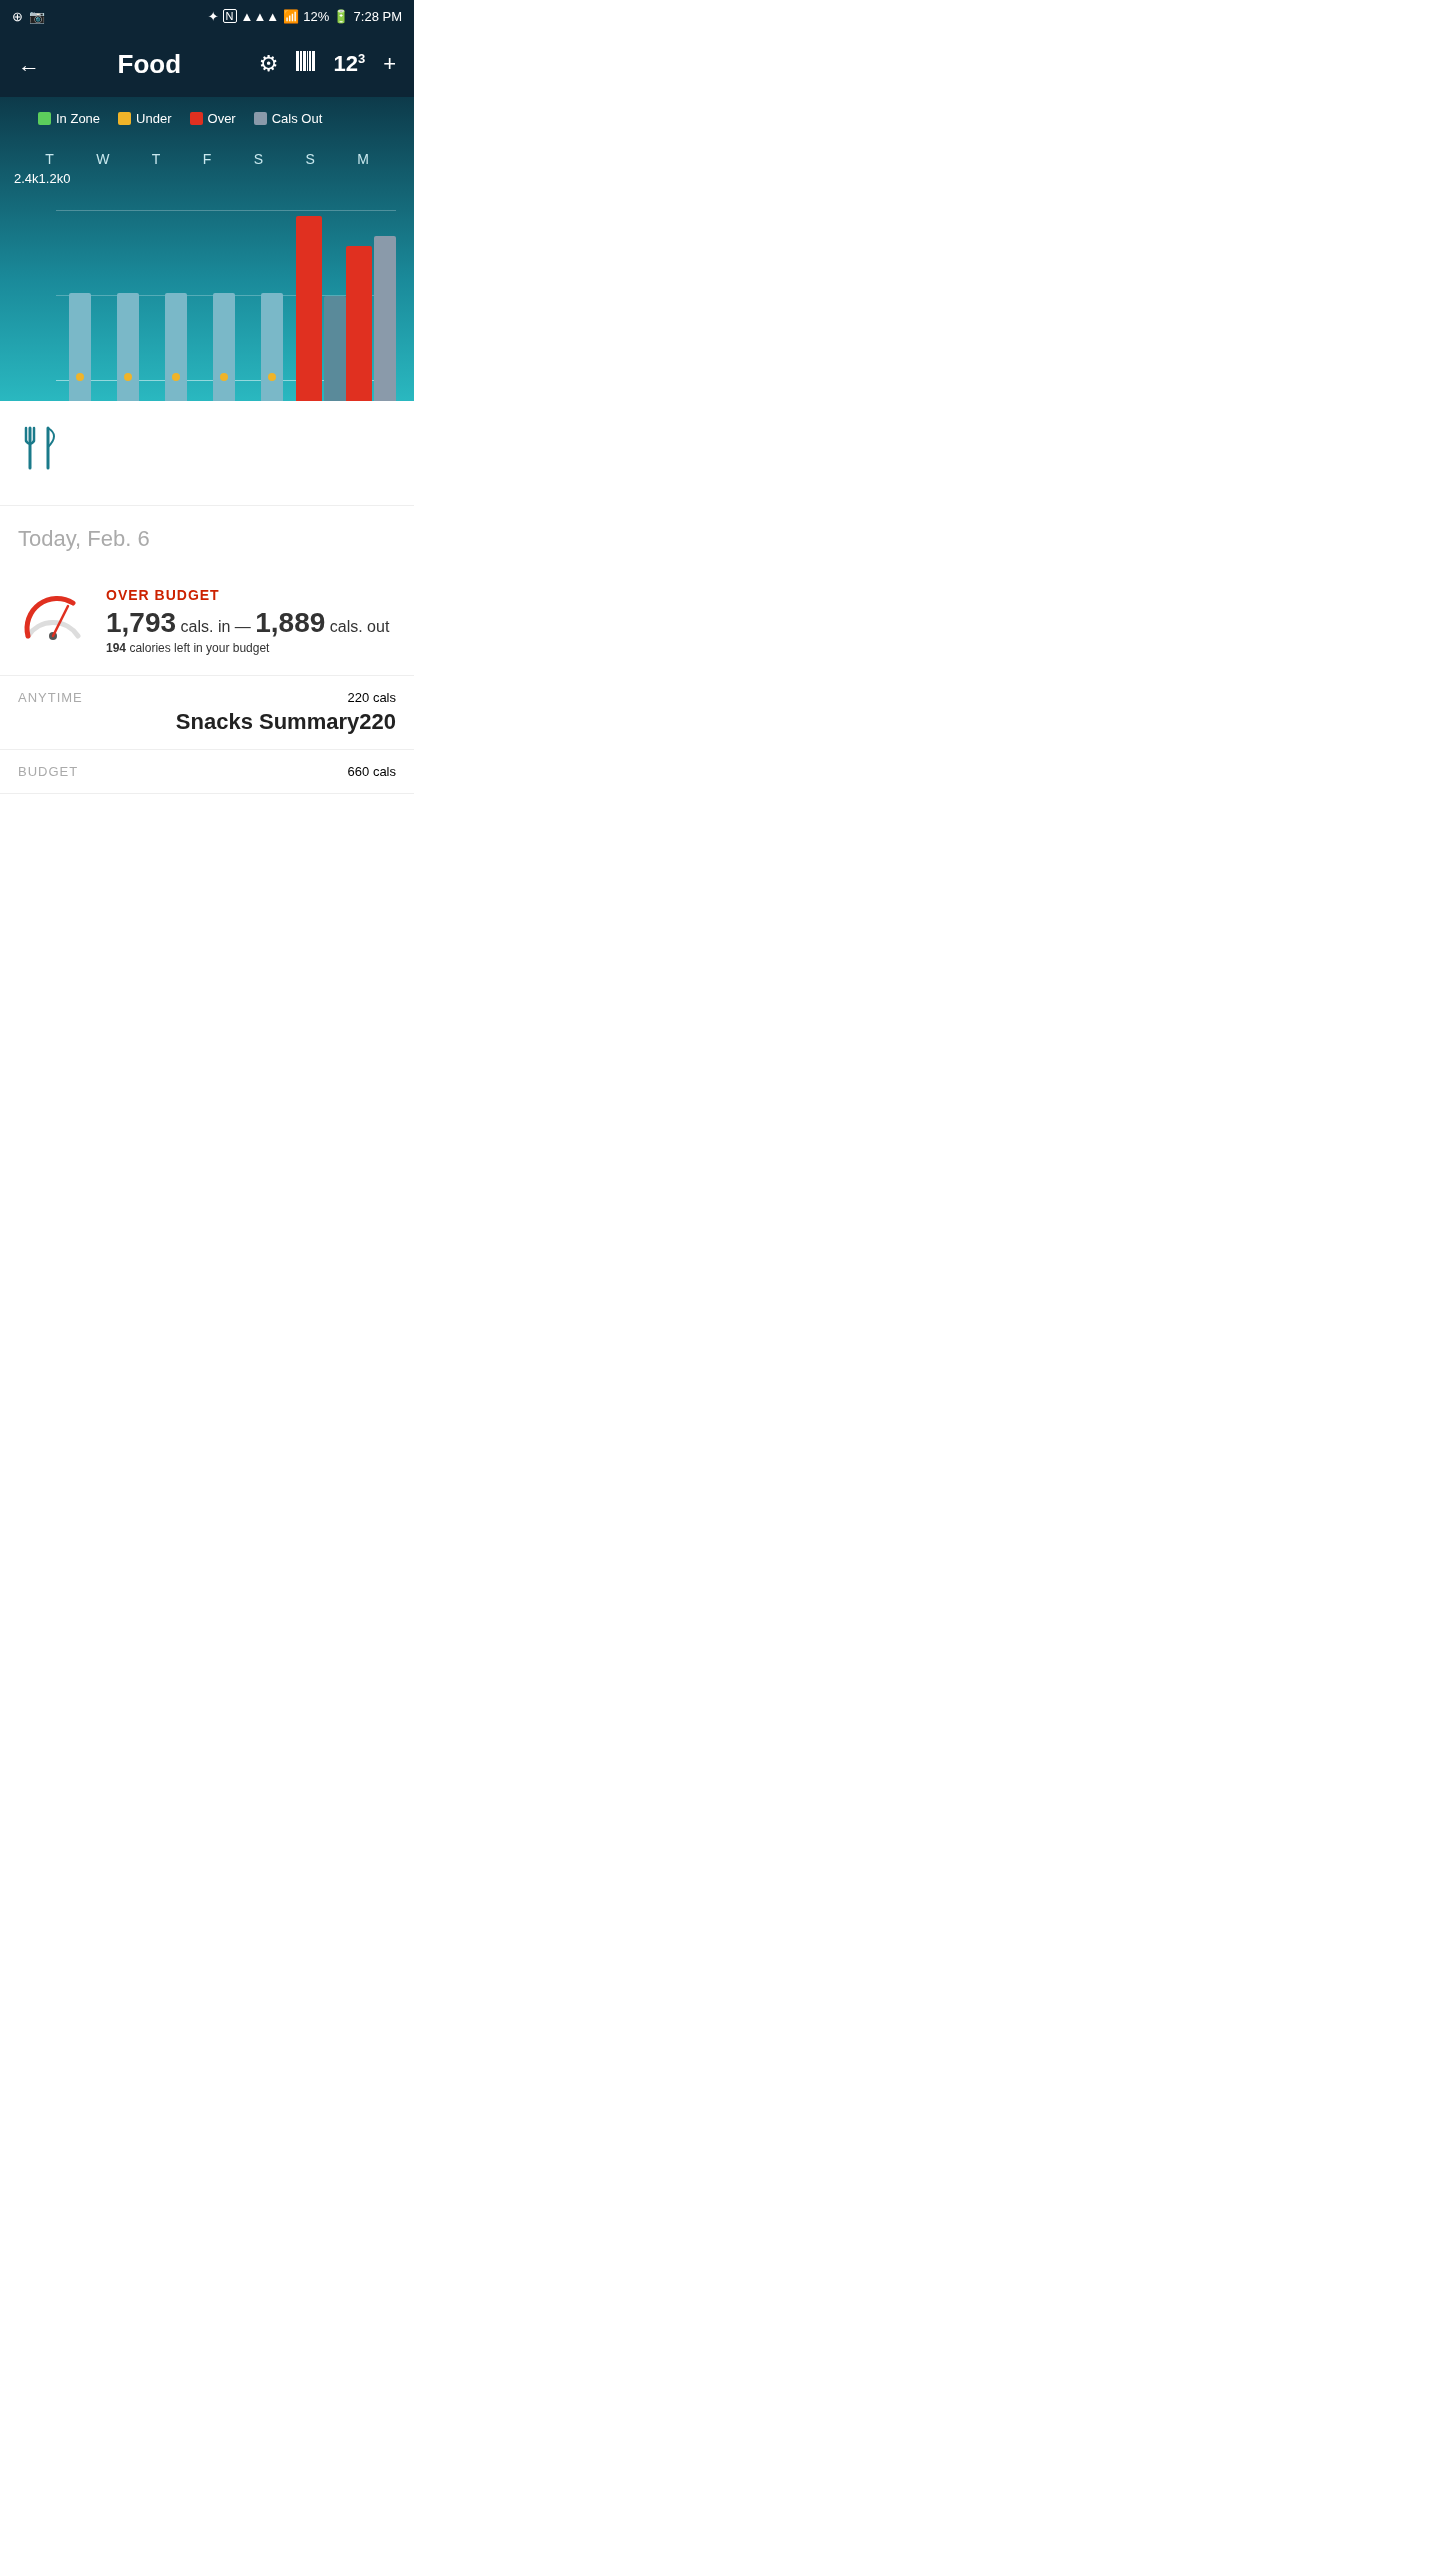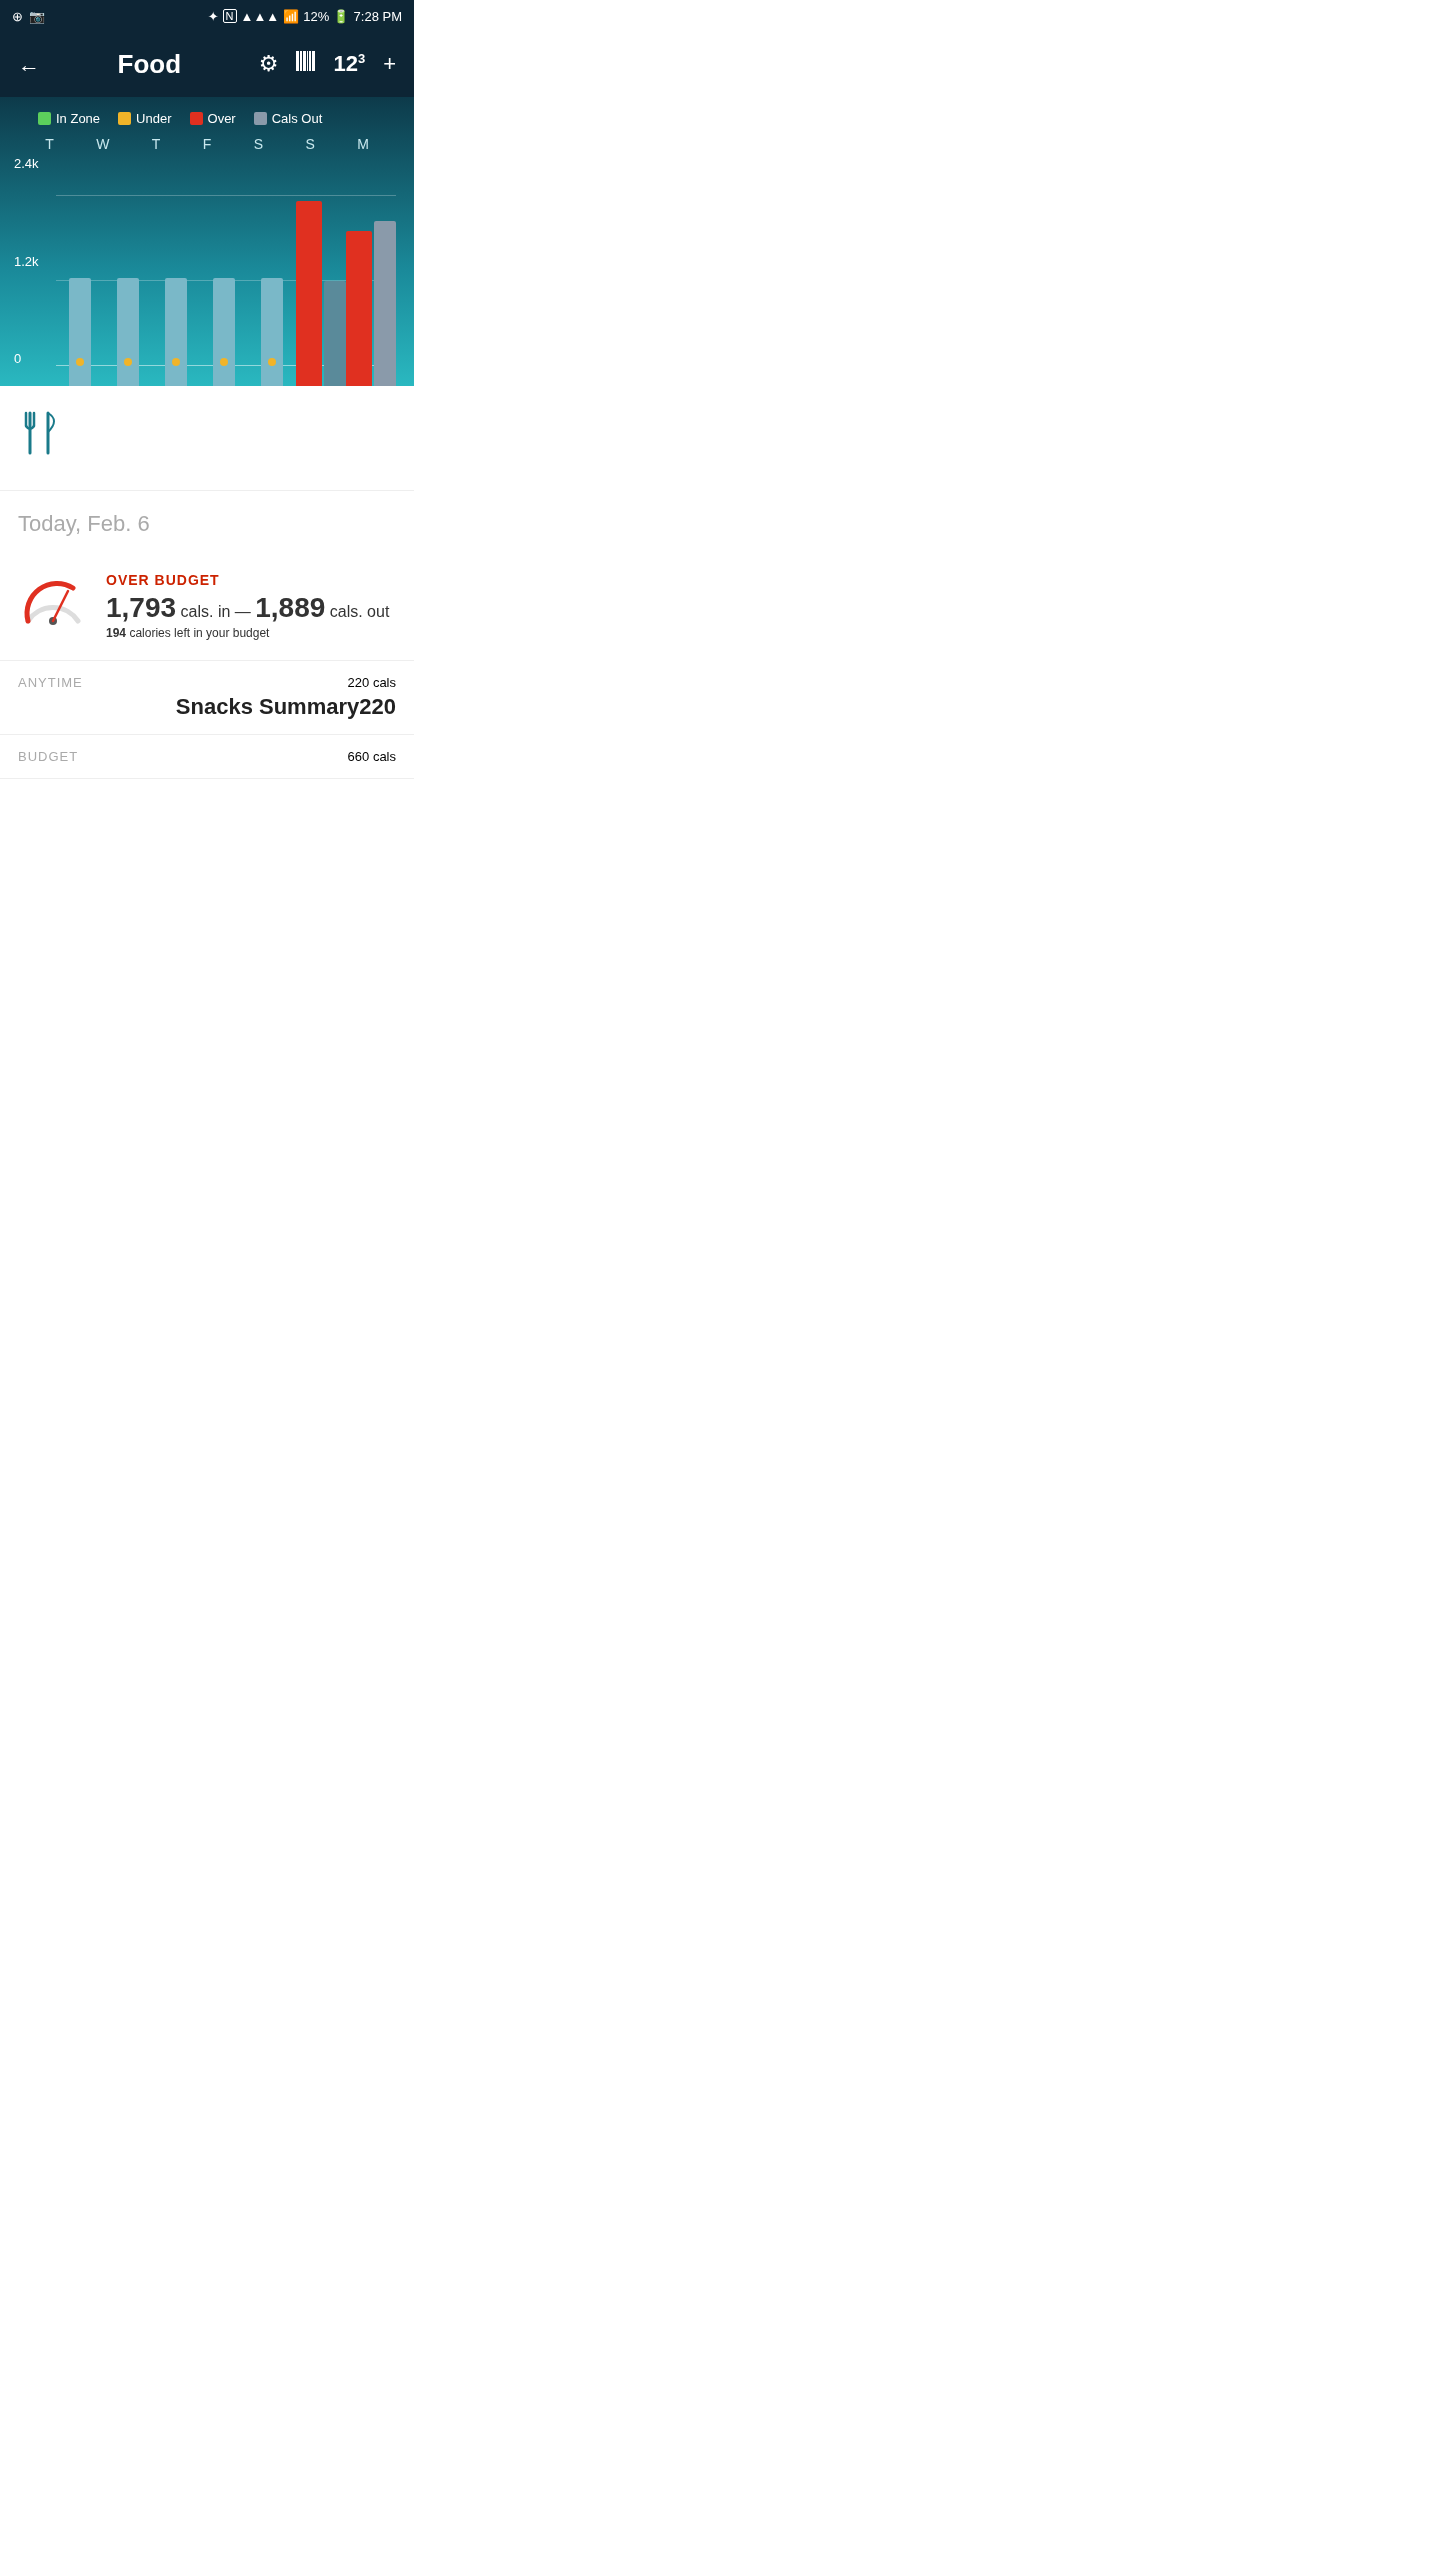--- a/index.html
+++ b/index.html
@@ -68,21 +68,21 @@
       background: linear-gradient(180deg, #0d3a4a 0%, #1a8a9a 60%, #2ab8c0 100%);
       padding: 14px 14px 0 14px;
       position: relative;
     }
 
     
     .legend {
       display: flex;
       align-items: flex-start;
       gap: 18px;
-      margin-bottom: 10px;
+      margin-bottom: 25px;
       padding-left: 24px;
     }
     .legend-item {
       display: flex;
       align-items: center;
       gap: 5px;
       color: #fff;
       font-size: 13px;
     }
     .legend-dot {
@@ -109,21 +109,21 @@
       align-items: flex-end;
       padding: 0 4px;
     }
 
     .chart-y-labels {
       position: absolute;
       left: 0;
       top: 0;
       height: 100%;
       display: flex;
-      flex-direction: column;
+      flex-direction: row;
       justify-content: space-between;
       padding-bottom: 20px;
       color: #fff;
       font-size: 13px;
       width: 38px;
     }
 
     .chart-bars-area {
       flex: 1;
       display: flex;

